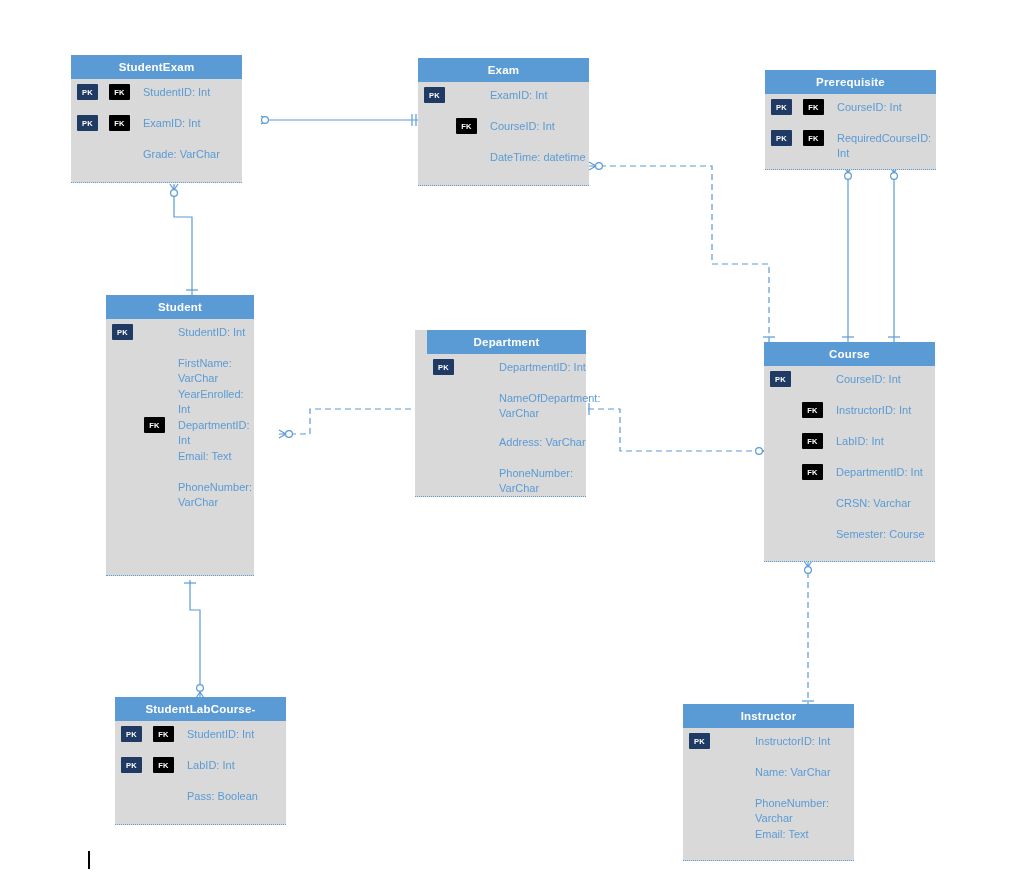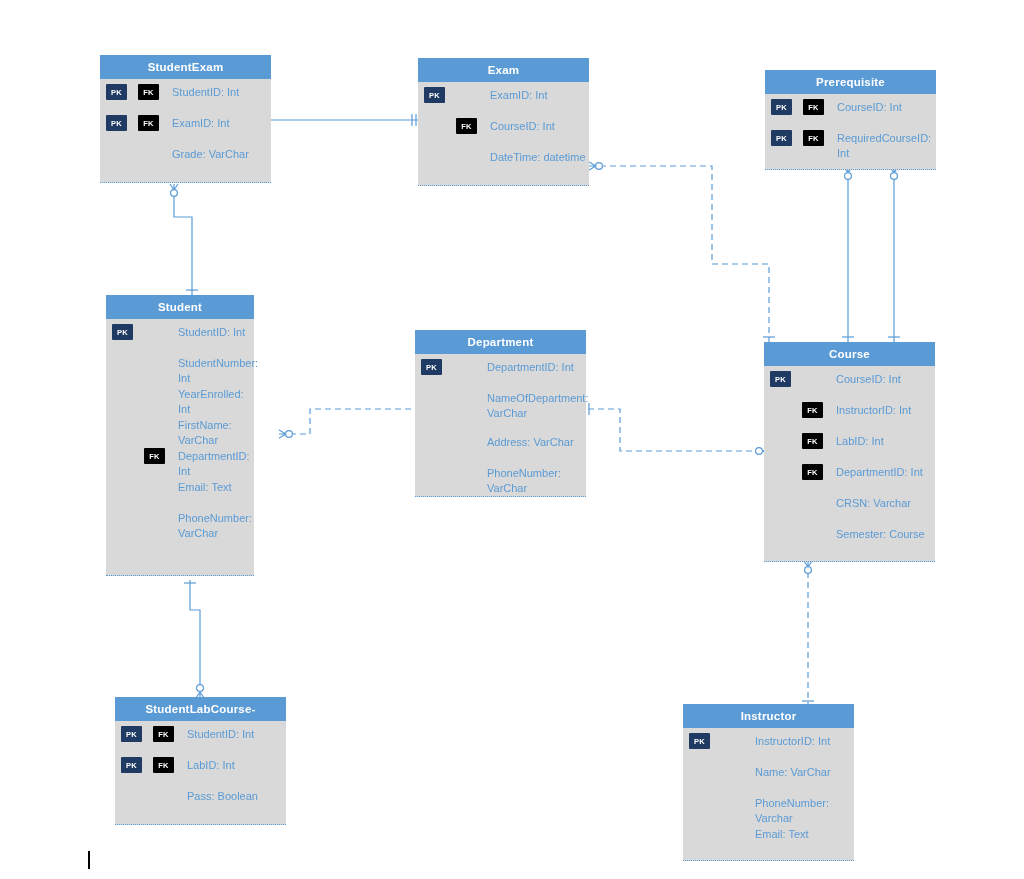--- a/index.html
+++ b/index.html
@@ -165,21 +165,21 @@
 
     <g>
       <line x1="808" y1="572" x2="808" y2="706" stroke="#5b9bd5" stroke-width="1.2" stroke-dasharray="6,4"></line>
       <path d="M 808 567 L 804 561 M 808 567 L 812 561 M 808 567 L 808 561" stroke="#5b9bd5" stroke-width="1.2" fill="none"></path>
       <circle cx="808" cy="570" r="3.4" fill="#ffffff" stroke="#5b9bd5" stroke-width="1.2"></circle>
       <line x1="802" y1="701" x2="814" y2="701" stroke="#5b9bd5" stroke-width="1.2"></line>
     </g>
   </svg>
 
   <div id="entities">
-      <div class="entity" style="left: 100px; top: 55px; width: 171px; height: 128px;">
+      <div class="entity" style="left: 71px; top: 55px; width: 171px; height: 128px;">
         <div class="entity-header">StudentExam</div>
         <div class="entity-body">
           <div class="attr">
             <div class="badge-slot">
               <div class="badge pk">PK</div>
             </div>
             <div class="badge-slot">
               <div class="badge fk">FK</div>
             </div>
             <div class="attr-name">StudentID: Int</div>
@@ -271,45 +271,36 @@
             </div>
             <div class="attr-name">StudentID: Int</div>
           </div>
           <div class="attr">
             <div class="badge-slot">
               <div class="badge empty"></div>
             </div>
             <div class="badge-slot">
               <div class="badge empty"></div>
             </div>
-            <div class="attr-name">StudentNumber: Int</div>
+            <div class="attr-name">FirstName: VarChar</div>
           </div>
           <div class="attr">
             <div class="badge-slot">
               <div class="badge empty"></div>
             </div>
             <div class="badge-slot">
               <div class="badge empty"></div>
             </div>
             <div class="attr-name">YearEnrolled: Int</div>
           </div>
           <div class="attr">
             <div class="badge-slot">
               <div class="badge empty"></div>
             </div>
             <div class="badge-slot">
-              <div class="badge empty"></div>
-            </div>
-            <div class="attr-name">FirstName: VarChar</div>
-          </div>
-          <div class="attr">
-            <div class="badge-slot">
-              <div class="badge empty"></div>
-            </div>
-            <div class="badge-slot">
               <div class="badge fk">FK</div>
             </div>
             <div class="attr-name">DepartmentID: Int</div>
           </div>
           <div class="attr">
             <div class="badge-slot">
               <div class="badge empty"></div>
             </div>
             <div class="badge-slot">
               <div class="badge empty"></div>
@@ -320,21 +311,21 @@
             <div class="badge-slot">
               <div class="badge empty"></div>
             </div>
             <div class="badge-slot">
               <div class="badge empty"></div>
             </div>
             <div class="attr-name">PhoneNumber: VarChar</div>
           </div>
         </div>
       </div>
-      <div class="entity" style="left: 415px; top: 330px; width: 171px; height: 167px;">
+      <div class="entity" style="left: 415px; top: 330px; width: 171px; height: 167px; padding-left: 12px;">
         <div class="entity-header">Department</div>
         <div class="entity-body">
           <div class="attr">
             <div class="badge-slot">
               <div class="badge pk">PK</div>
             </div>
             <div class="badge-slot">
               <div class="badge empty"></div>
             </div>
             <div class="attr-name">DepartmentID: Int</div>

